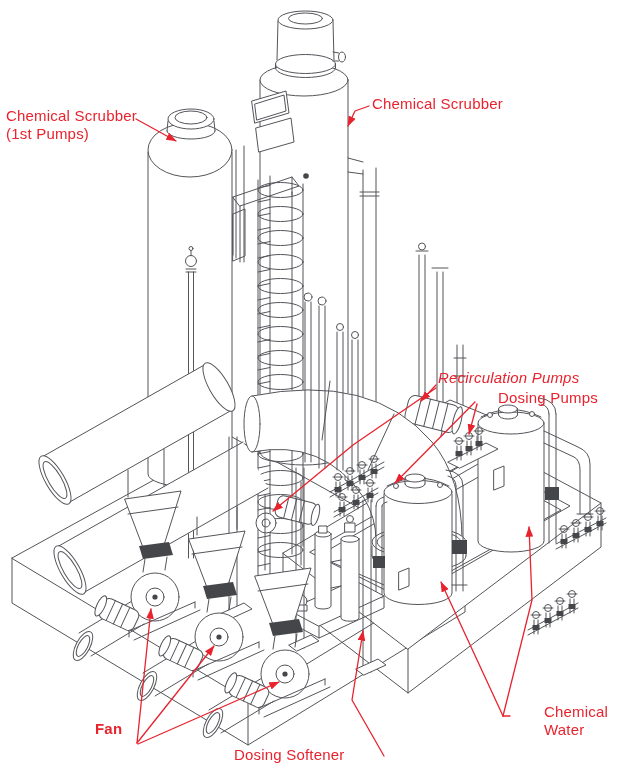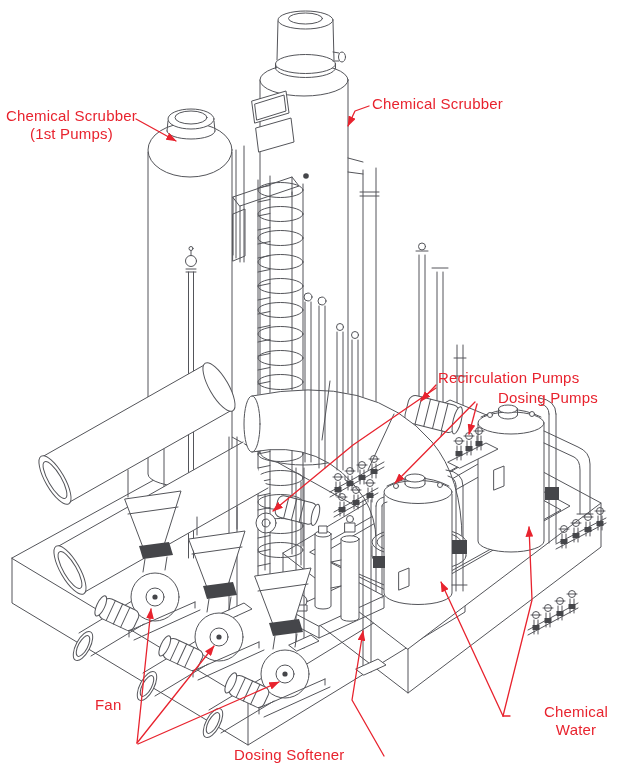--- a/index.html
+++ b/index.html
@@ -1,24 +1,24 @@
 <!DOCTYPE html>
 <html><head>
 <meta charset="utf-8">
 <style>
   html,body{margin:0;padding:0;background:#fff;}
   .canvas{position:relative;width:617px;height:769px;background:#ffffff;overflow:hidden;
-          font-family:"Liberation Sans",sans-serif;text-align:center;}
+          font-family:"Liberation Sans",sans-serif;}
   svg{position:absolute;left:0;top:0;}
   .lbl{position:absolute;color:#e8232e;font-size:15px;line-height:17.5px;letter-spacing:.2px;white-space:nowrap;}
   #lbl-s1{left:6px;top:107px;}
   #lbl-s2{left:372px;top:95px;}
-  #lbl-recirc{left:438px;top:369px;}
+  #lbl-recirc{left:438px;top:369px;font-style:italic;}
   #lbl-dosing{left:498px;top:389px;}
-  #lbl-fan{left:95px;top:696px;}
+  #lbl-fan{left:95px;top:720px;font-weight:bold;}
   #lbl-soft{left:234px;top:746px;}
   #lbl-tanks{left:512px;top:703px;margin-left:32px;}
 </style>
 </head>
 <body>
 
 <div class="canvas">
 
 <svg width="617" height="769" viewBox="0 0 617 769">
 <defs>

